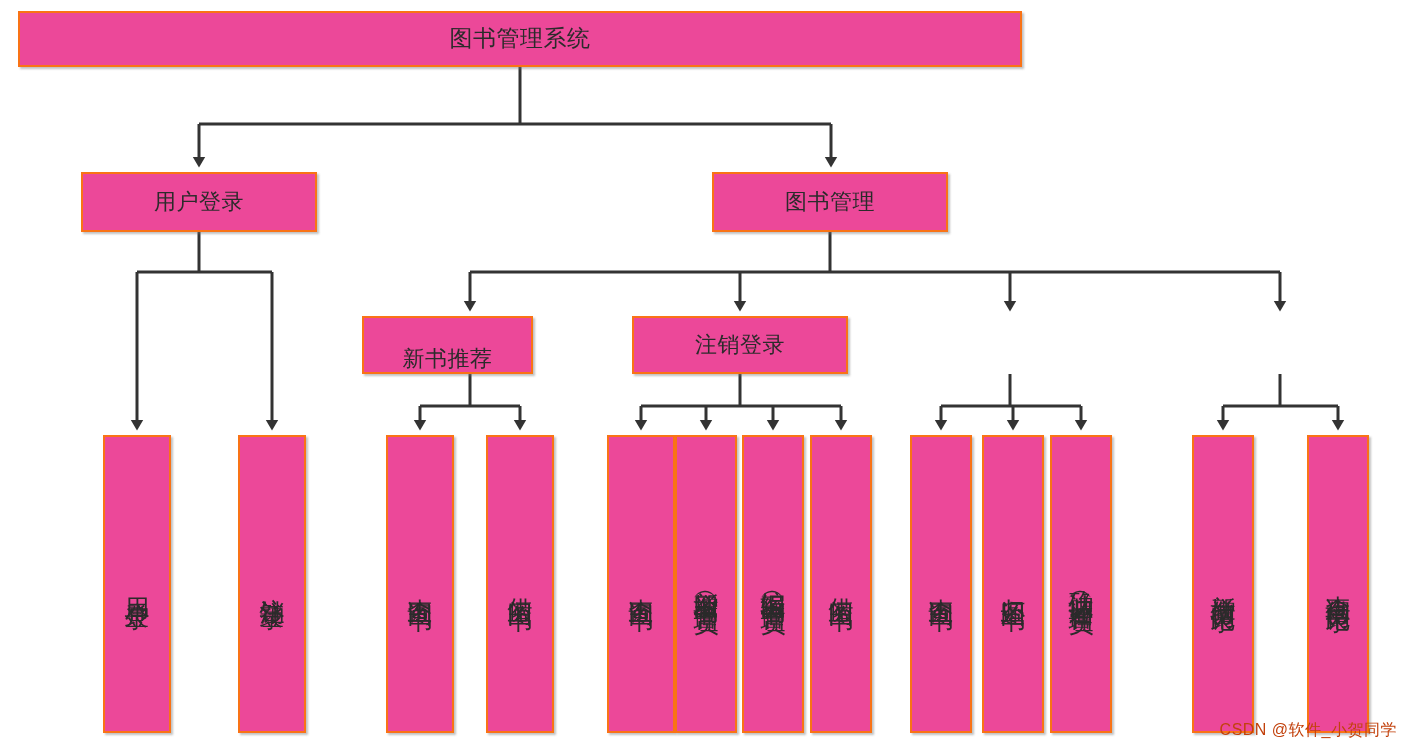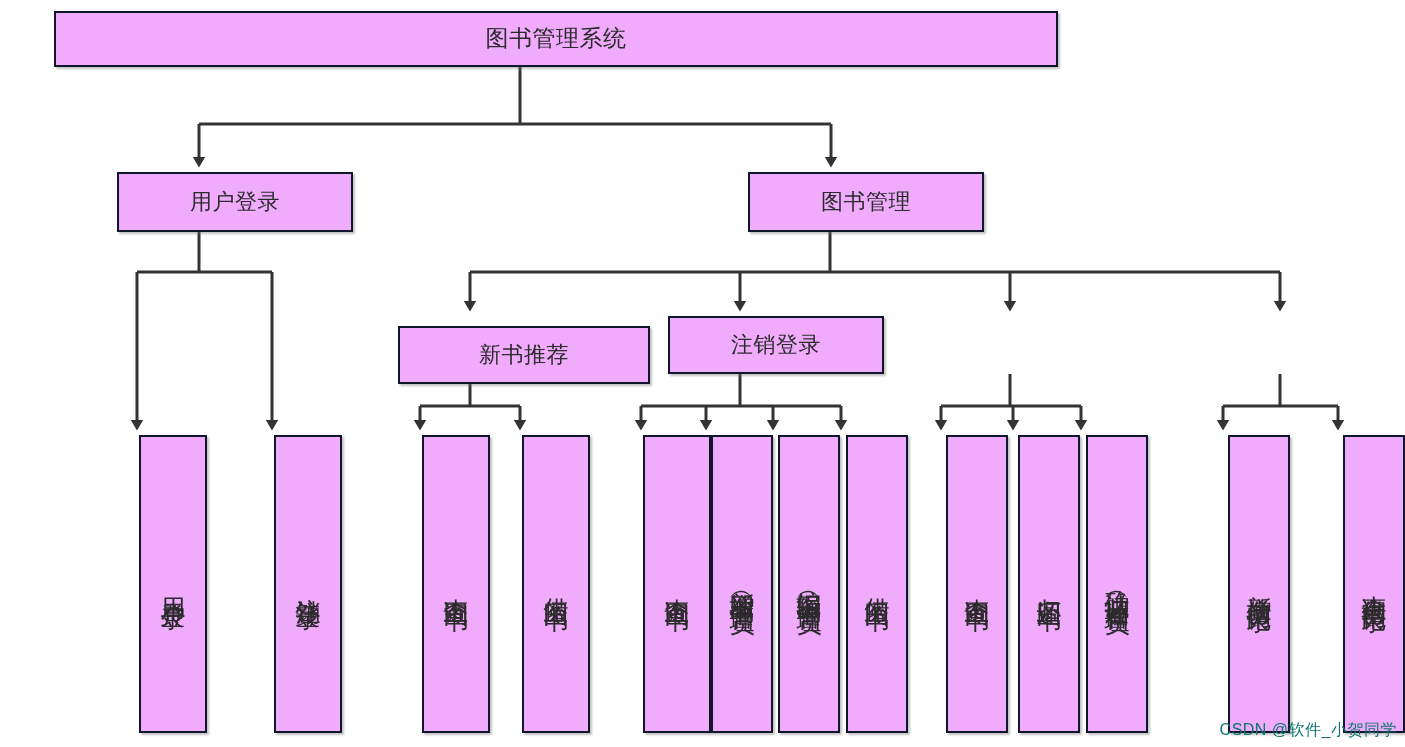--- a/index.html
+++ b/index.html
@@ -21,29 +21,28 @@
     position: absolute;
     left: 0;
     top: 0;
     width: 1405px;
     height: 747px;
     pointer-events: none;
   }
   .node {
     position: absolute;
     box-sizing: border-box;
-    background: #f0abfc;
-    border: 2px solid #0f172a;
+    background: #ec4899;
+    border: 2px solid #f97316;
     box-shadow: 2px 2px 2px rgba(120,120,120,0.45);
     display: flex;
     align-items: center;
     justify-content: center;
     color: #2b2b2b;
     z-index: 2;
-    margin-left: 36px;
   }
   .node .lbl {
     display: block;
     text-align: center;
     line-height: 1.18;
     letter-spacing: 0.5px;
   }
   .node.horiz .lbl {
     font-size: 22px;
     white-space: nowrap;
@@ -62,21 +61,21 @@
     line-height: 1.0;
     letter-spacing: 3px;
     white-space: nowrap;
     max-height: 288px;
   }
   .watermark {
     position: absolute;
     right: 8px;
     bottom: 6px;
     font-size: 16px;
-    color: #0f766e;
+    color: #c2410c;
     letter-spacing: 0.5px;
     z-index: 5;
     white-space: nowrap;
   }
 </style>
 </head>
 <body>
 
 <div id="canvas">
 
@@ -134,21 +133,21 @@
     <span class="lbl">图书管理系统</span>
   </div>
 
   <div class="node horiz" style="left:81px; top:172px; width:236px; height:60px;">
     <span class="lbl">用户登录</span>
   </div>
   <div class="node horiz" style="left:712px; top:172px; width:236px; height:60px;">
     <span class="lbl">图书管理</span>
   </div>
 
-  <div class="node horiz" style="left:362px; top:326px; width:252px; height:58px;">
+  <div class="node horiz" style="left:362px; top:316px; width:171px; height:58px;align-items:flex-end;">
     <span class="lbl">新书推荐</span>
   </div>
   <div class="node horiz" style="left:632px; top:316px; width:216px; height:58px;">
     <span class="lbl">注销登录</span>
   </div>
 
   <div class="node vert" style="left:103px; top:435px; width:68px; height:298px;">
     <span class="lbl">用户登录</span>
   </div>
   <div class="node vert" style="left:238px; top:435px; width:68px; height:298px;">

